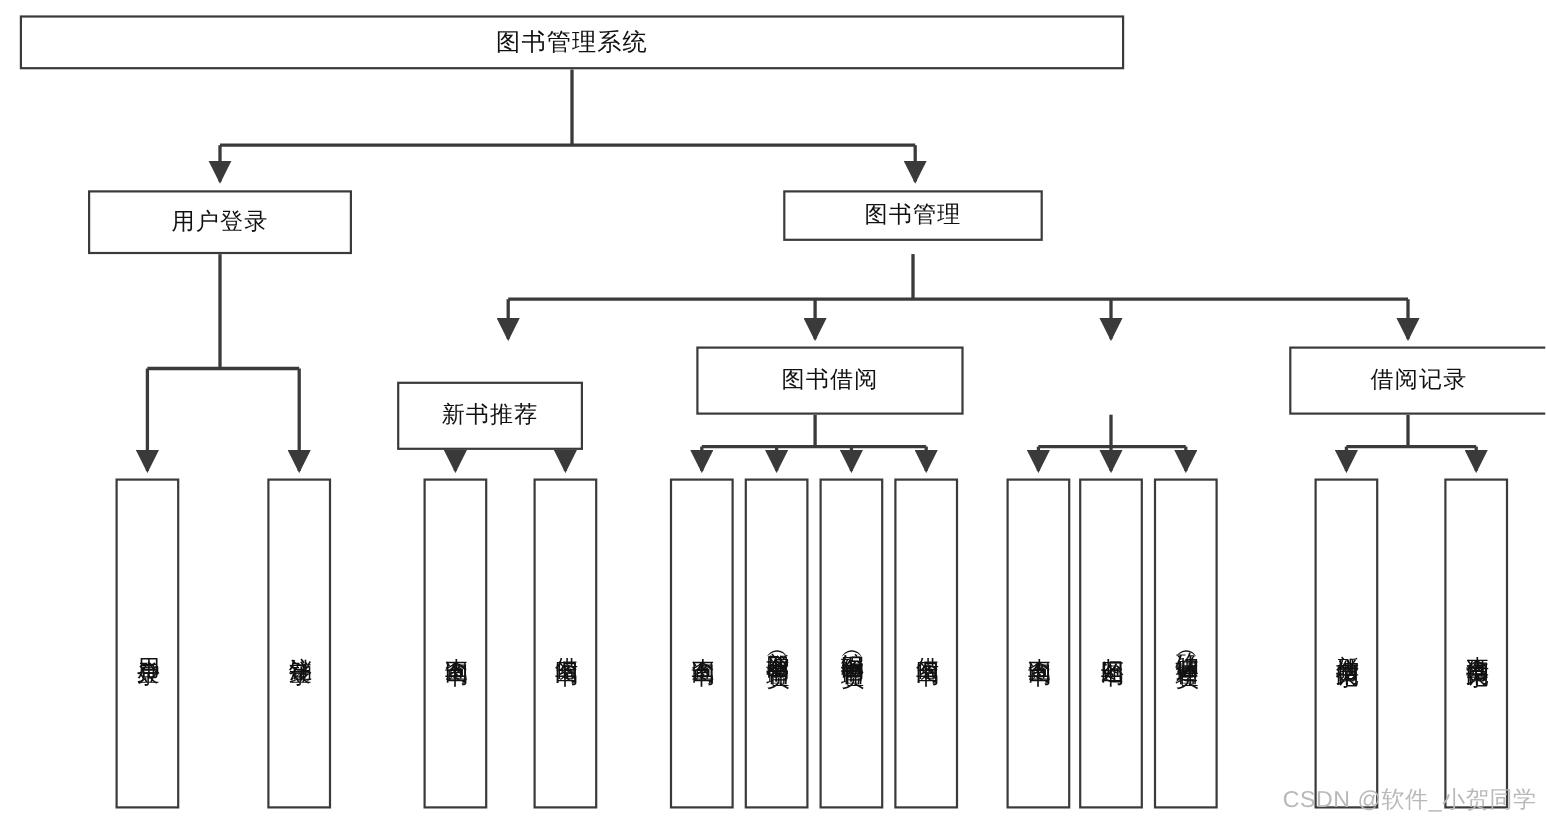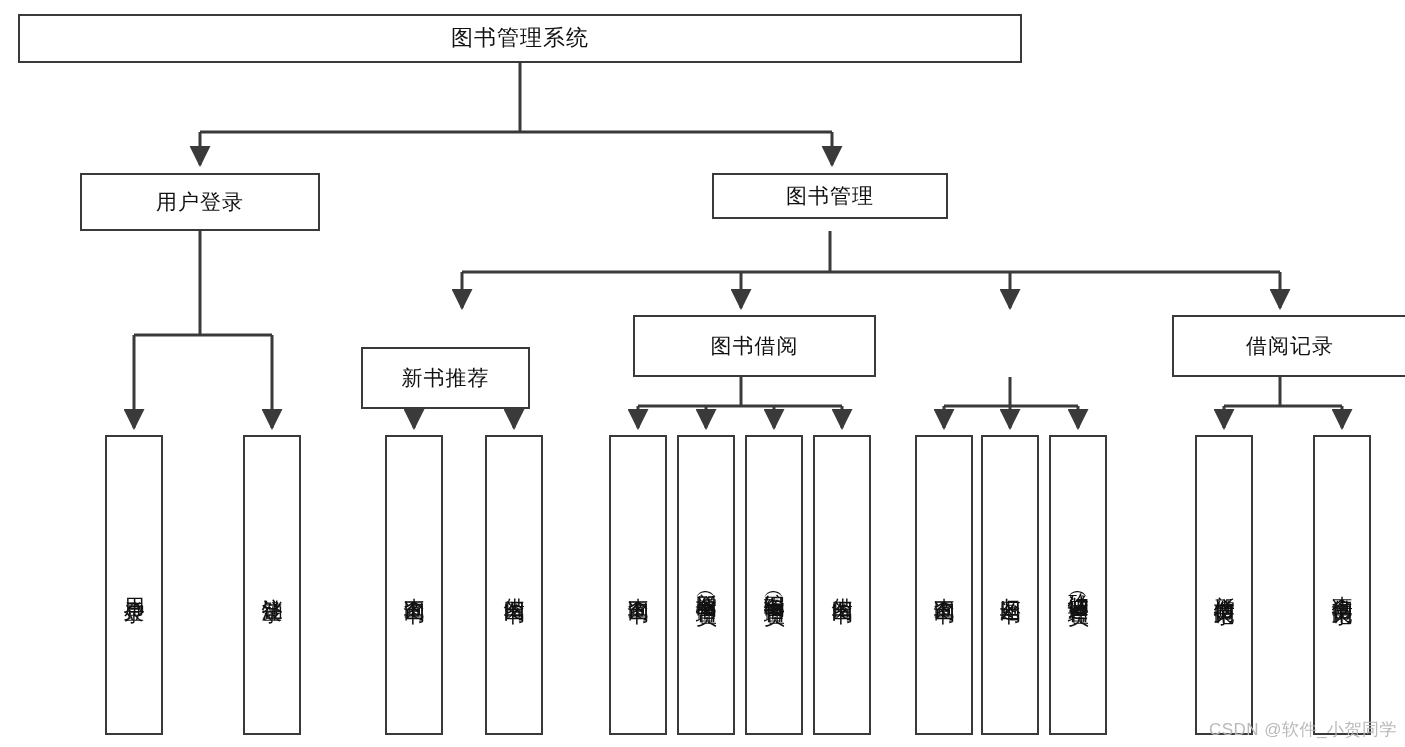--- a/index.html
+++ b/index.html
@@ -56,21 +56,21 @@
     display: block;
     white-space: nowrap;
   }
   .node.root {
     font-size: 22px;
   }
   #watermark {
     position: absolute;
     right: 8px;
     bottom: 6px;
-    font-size: 17px;
+    font-size: 21px;
     color: #b9b9b9;
     letter-spacing: 0.5px;
     white-space: nowrap;
     user-select: none;
   }
 </style>
 </head>
 <body>
 
 <div id="canvas">

